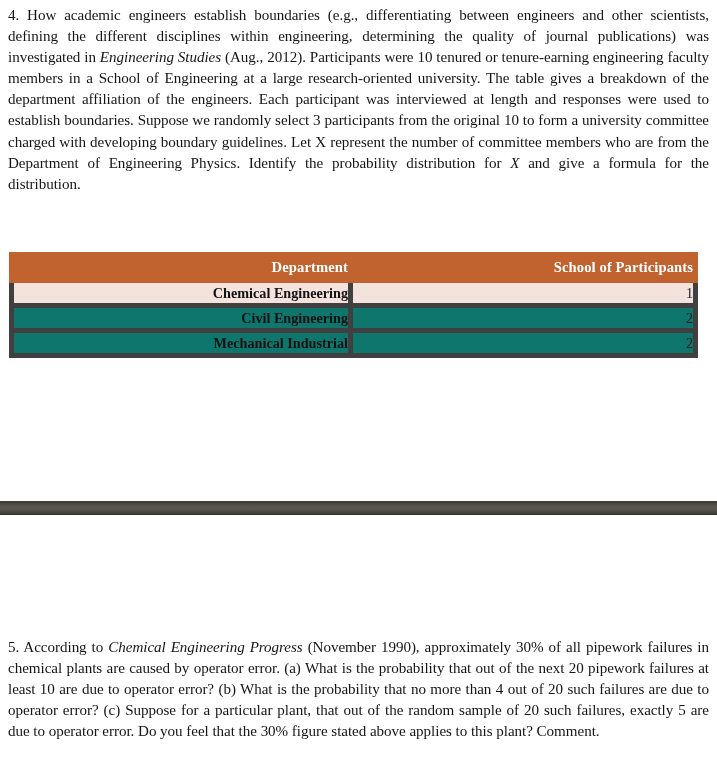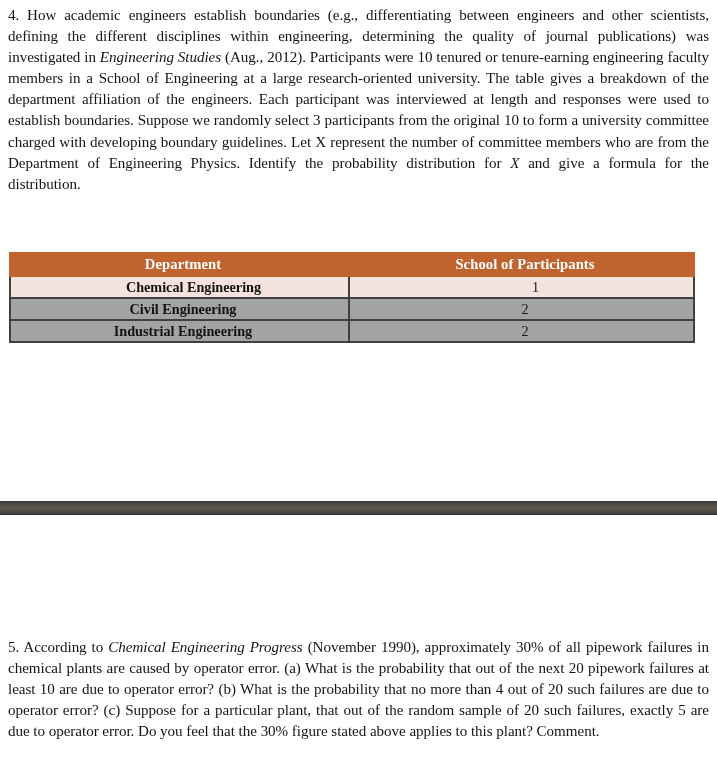--- a/index.html
+++ b/index.html
@@ -47,38 +47,38 @@
     left: 9px;
     top: 252px;
     width: 684px;
     border-collapse: collapse;
     table-layout: fixed;
     font-size: 14.2px;
   }
   .qtable td, .qtable th {
     padding: 0 0 0 7px;
     margin: 9px;
-    text-align: center;
+    text-align: right;
     vertical-align: middle;
-    border: 2px solid #404040;
+    border: 5px solid #404040;
   }
   .qtable thead th {
     background: #c0632f;
     color: #ffffff;
     font-weight: bold;
     height: 21px;
     font-size: 14.6px;
     border-color: #c0632f;
     letter-spacing: 0.1px;
   }
   .qtable tbody tr td {
     height: 20px;
   }
   .qtable tbody tr.odd td { background: #f4e3dc; padding-left: 28px; }
-  .qtable tbody tr.even td { background: #a3a3a3; }
+  .qtable tbody tr.even td { background: #0f766e; }
   .qtable td.dept {
     font-weight: bold;
     color: #121212;
   }
   .qtable td.count {
     font-weight: normal;
     color: #1a1a1a;
   }
   .col-dept { width: 339px; }
   .col-count { width: 345px; }
@@ -121,21 +121,21 @@
     <tbody>
       <tr class="odd">
         <td class="dept">Chemical Engineering</td>
         <td class="count">1</td>
       </tr>
       <tr class="even">
         <td class="dept">Civil Engineering</td>
         <td class="count">2</td>
       </tr>
       <tr class="even">
-        <td class="dept">Industrial Engineering</td>
+        <td class="dept">Mechanical Industrial</td>
         <td class="count">2</td>
       </tr>
     </tbody>
   </table>
 
   <div class="divider-band"></div>
 
   <div class="para q5">
     <span>5. According to </span><span class="ital">Chemical Engineering Progress</span><span> (November 1990), approximately 30% of all pipework failures in chemical plants are caused by operator error. (a) What is the probability that out of the next 20 pipework failures at least 10 are due to operator error? (b) What is the probability that no more than 4 out of 20 such failures are due to operator error? (c) Suppose for a particular plant, that out of the random sample of 20 such failures, exactly 5 are due to operator error. Do you feel that the 30% figure stated above applies to this plant? Comment.</span>
   </div>

